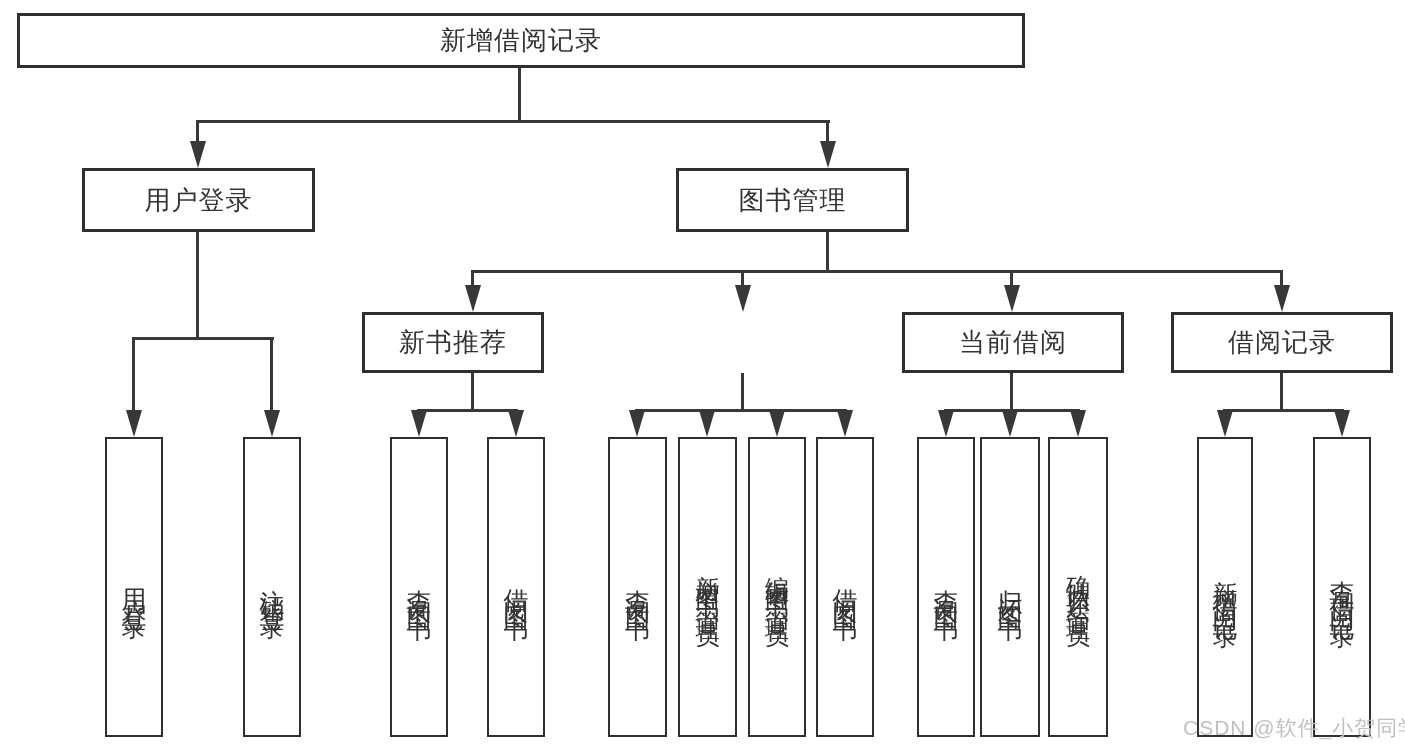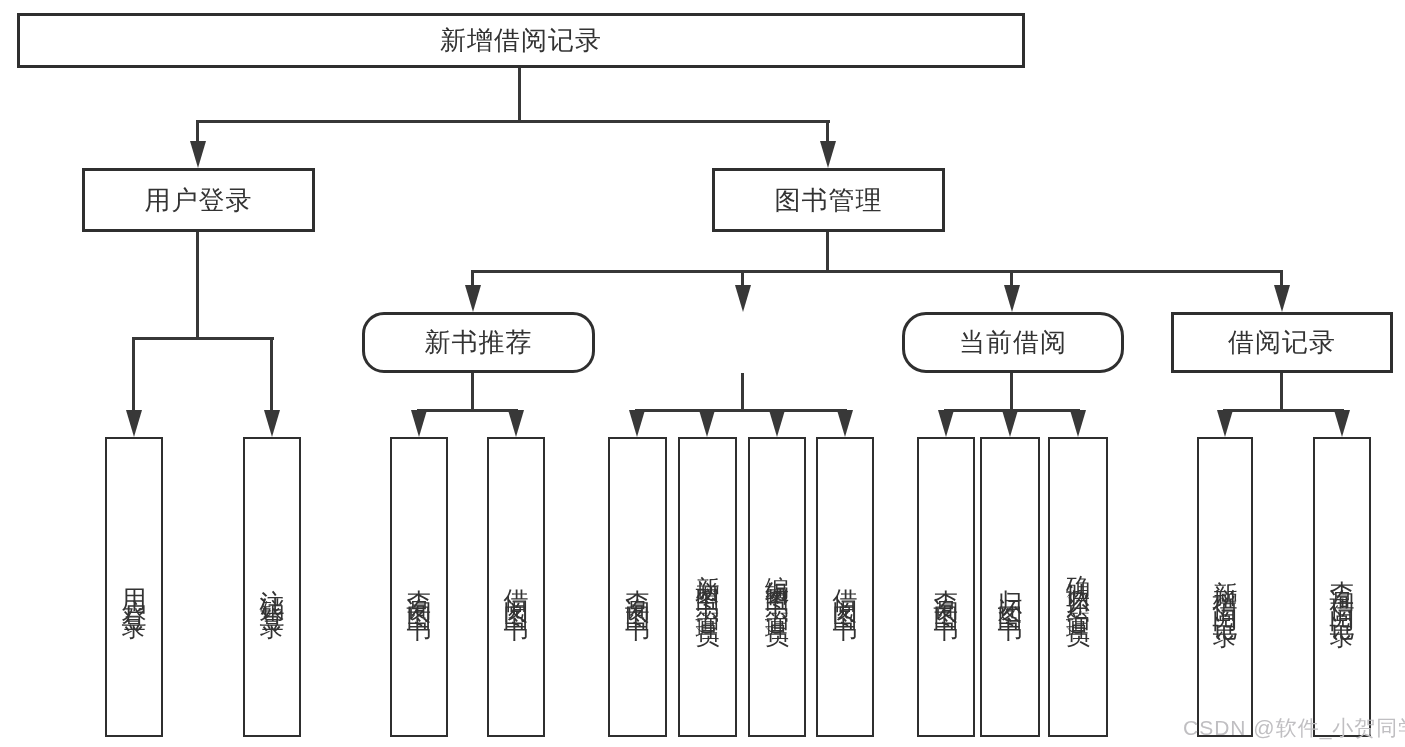--- a/index.html
+++ b/index.html
@@ -72,21 +72,21 @@
   <div class="vl" style="left:518px;top:68px;height:54px;"></div>
   <div class="hl" style="left:196px;top:120px;width:634px;"></div>
   <div class="vl" style="left:196px;top:120px;height:24px;"></div>
   <div class="vl" style="left:826px;top:120px;height:24px;"></div>
   <div class="arr" style="left:190px;top:141px;"></div>
   <div class="arr" style="left:820px;top:141px;"></div>
 
   <div class="box h" style="left:82px;top:168px;width:233px;height:64px;">
     <span>用户登录</span>
   </div>
-  <div class="box h" style="left:712px;top:168px;width:233px;height:64px;">
+  <div class="box h" style="left:676px;top:168px;width:233px;height:64px;">
     <span>图书管理</span>
   </div>
 
   <div class="vl" style="left:196px;top:232px;height:107px;"></div>
   <div class="hl" style="left:132px;top:337px;width:142px;"></div>
   <div class="vl" style="left:132px;top:337px;height:76px;"></div>
   <div class="vl" style="left:270px;top:337px;height:76px;"></div>
   <div class="arr" style="left:126px;top:410px;"></div>
   <div class="arr" style="left:264px;top:410px;"></div>
 
@@ -94,24 +94,24 @@
   <div class="hl" style="left:471px;top:270px;width:812px;"></div>
   <div class="vl" style="left:471px;top:270px;height:18px;"></div>
   <div class="vl" style="left:741px;top:270px;height:18px;"></div>
   <div class="vl" style="left:1010px;top:270px;height:18px;"></div>
   <div class="vl" style="left:1280px;top:270px;height:18px;"></div>
   <div class="arr" style="left:465px;top:285px;"></div>
   <div class="arr" style="left:735px;top:285px;"></div>
   <div class="arr" style="left:1004px;top:285px;"></div>
   <div class="arr" style="left:1274px;top:285px;"></div>
 
-  <div class="box h" style="left:362px;top:312px;width:233px;height:61px;border-radius:22px;">
+  <div class="box h" style="left:362px;top:312px;width:182px;height:61px;">
     <span>新书推荐</span>
   </div>
-  <div class="box h" style="left:902px;top:312px;width:222px;height:61px;border-radius:24px;">
+  <div class="box h" style="left:902px;top:312px;width:222px;height:61px;">
     <span>当前借阅</span>
   </div>
   <div class="box h" style="left:1171px;top:312px;width:222px;height:61px;">
     <span>借阅记录</span>
   </div>
 
   <div class="vl" style="left:471px;top:373px;height:38px;"></div>
   <div class="vl" style="left:741px;top:373px;height:38px;"></div>
   <div class="vl" style="left:1010px;top:373px;height:38px;"></div>
   <div class="vl" style="left:1280px;top:373px;height:38px;"></div>

